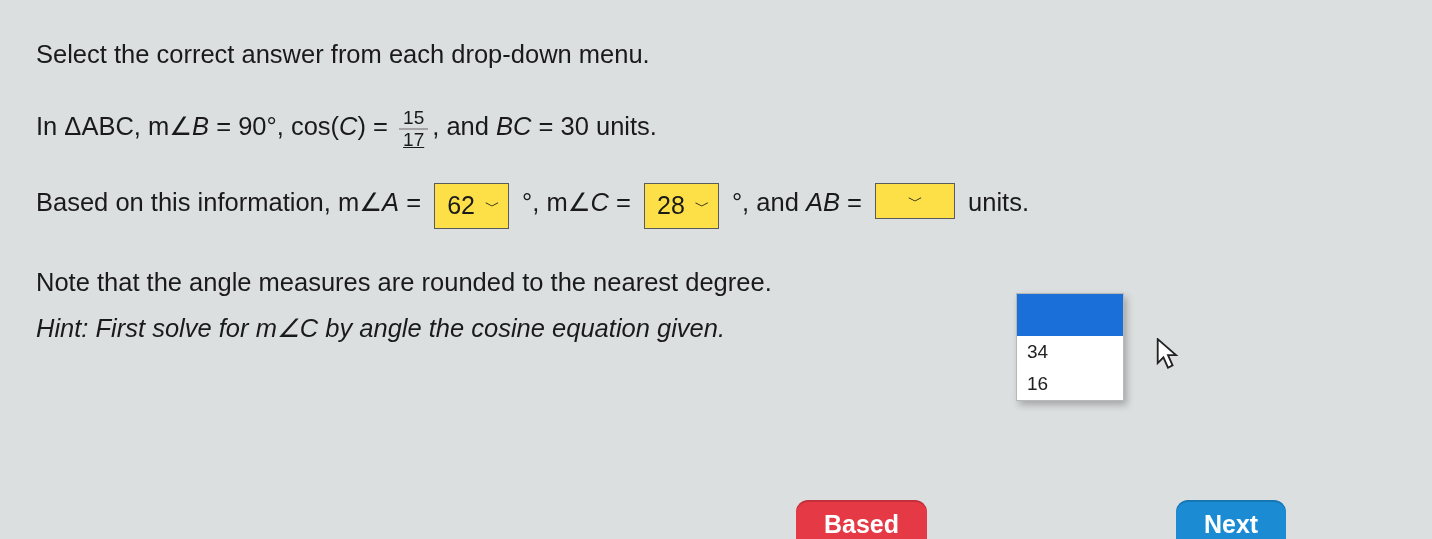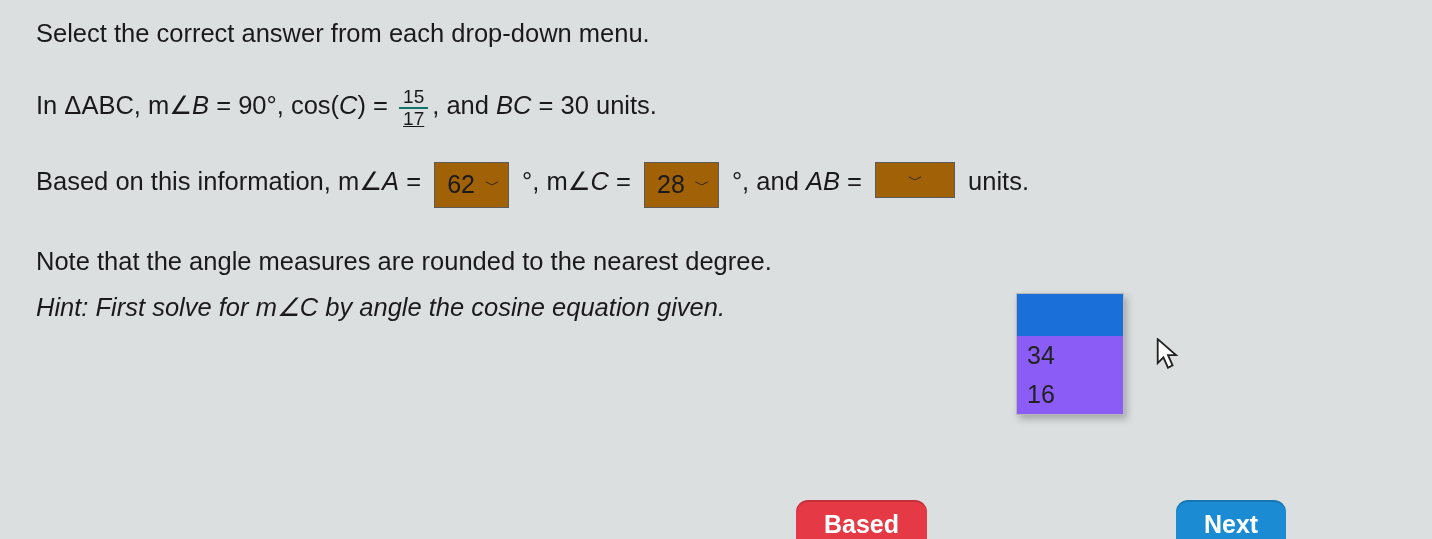--- a/index.html
+++ b/index.html
@@ -6,64 +6,64 @@
   body {
     font-family: Arial, Helvetica, sans-serif;
     background: #dcdfe0;
     width: 1432px;
     height: 539px;
     position: relative;
     color: #1a1a1a;
     overflow: hidden;
   }
   .content {
-    padding: 14px 36px 0 36px;
+    padding: 35px 36px 0 36px;
     font-size: 25.5px;
     line-height: 1.5;
   }
   .row { margin-bottom: 34px; }
   .row.tight { margin-bottom: 8px; }
   .fraction {
     display: inline-flex;
     flex-direction: column;
     align-items: center;
     vertical-align: middle;
     font-size: 19px;
     line-height: 1.05;
     margin: 0 4px;
   }
-  .fraction .num { border-bottom: 2px solid #0f766e; padding: 0 4px; }
+  .fraction .num { border-bottom: 2px solid #a3a3a3; padding: 0 4px; }
   .fraction .den { padding: 0 4px; text-decoration: underline; }
   .angle {
     font-family: Arial, sans-serif;
   }
   .select-box {
     display: inline-flex;
     align-items: center;
     border: 1.5px solid #5b5b5b;
-    background: #a16207;
+    background: #fde047;
     padding: 3px 8px 3px 12px;
     font-size: 25px;
     vertical-align: middle;
     margin: 0 6px;
     min-height: 36px;
   }
   .select-box .val { margin-right: 10px; min-width: 10px;}
   .chev {
     display: inline-block;
     font-size: 15px;
   }
   .italic { font-style: italic; }
   .dropdown {
     position: absolute;
-    background: #8b5cf6;
+    background: #ffffff;
     border: 1px solid #b8b8b8;
     box-shadow: 3px 4px 7px rgba(0,0,0,0.25);
     width: 108px;
-    font-size: 25px;
+    font-size: 19px;
   }
   .dropdown .opt {
     padding: 5px 10px;
     border-bottom: 0;
     color: #222;
   }
   .dropdown .opt.selected {
     background: #1a6fd8;
     color: #fff;
     min-height: 42px;

